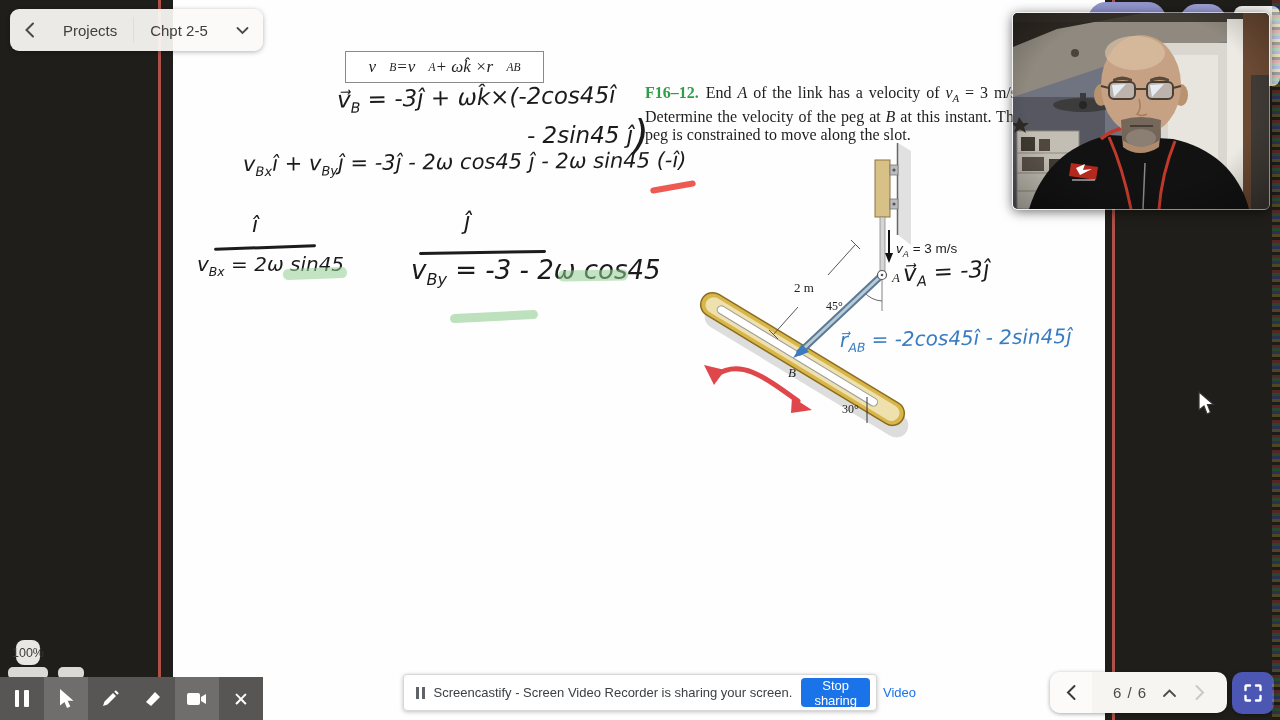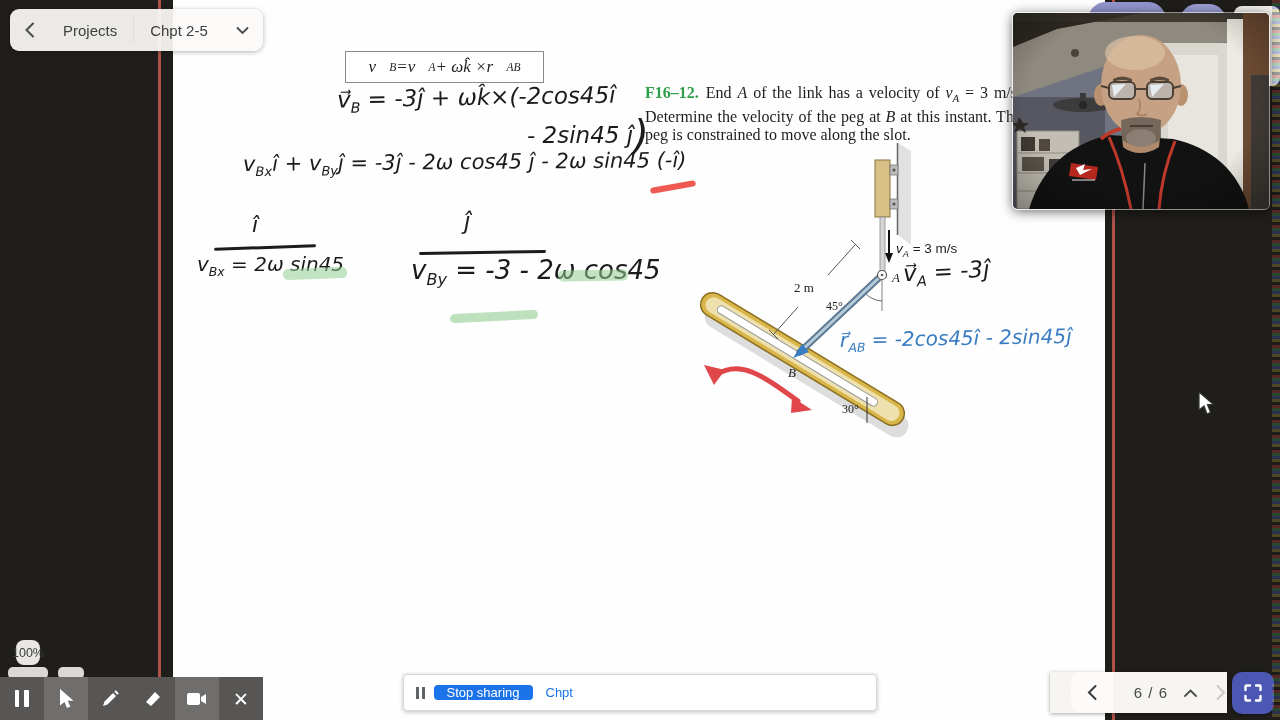--- a/index.html
+++ b/index.html
@@ -56,26 +56,26 @@
   .part-pill{position:absolute;background:#dbd9d5;border-radius:5px;height:12px;top:667px;}
 
   
   .share-bar{position:absolute;left:403px;top:674px;width:474px;height:37px;background:#fff;
     border:1px solid #d7d7d7;border-radius:4px;box-shadow:0 1px 4px rgba(0,0,0,.25);
     display:flex;align-items:center;padding:0 12px;box-sizing:border-box;gap:9px;}
   .share-pause{display:flex;gap:2.5px;}
   .share-pause i{display:block;width:3px;height:12px;background:#5f6368;}
   .share-msg{font-size:13px;color:#3c4043;flex:1;white-space:nowrap;}
   .stop-btn{background:#1a73e8;color:#fff;font-size:13px;border:none;border-radius:4px;
-    height:15px;padding:0 13px;cursor:pointer;font-family:"Liberation Sans",sans-serif;}
+    height:29px;padding:0 13px;cursor:pointer;font-family:"Liberation Sans",sans-serif;}
   .hide-btn{color:#1a73e8;font-size:13px;cursor:pointer;margin-left:4px;}
 
   
   .pager{position:absolute;left:1050px;top:672px;width:177px;height:41px;background:#f7f5f2;
-    border-radius:0;display:flex;align-items:center;box-shadow:0 1px 4px rgba(0,0,0,.35);justify-content:flex-end;}
+    border-radius:10px;display:flex;align-items:center;box-shadow:0 1px 4px rgba(0,0,0,.35);}
   .pager .back{width:42px;height:41px;background:#fcfbfa;border-radius:10px 0 0 10px;
     display:flex;align-items:center;justify-content:center;cursor:pointer;}
   .pager .pagenum{font-size:15px;color:#4a4a4a;letter-spacing:1px;margin-left:21px;}
   .pager .up{margin-left:15px;cursor:pointer;display:flex;align-items:center;}
   .pager .next{margin-left:17px;cursor:default;display:flex;align-items:center;}
   .fs-btn{position:absolute;left:1232px;top:672px;width:42px;height:42px;background:#4c57b4;
     border-radius:10px;display:flex;align-items:center;justify-content:center;cursor:pointer;
     box-shadow:0 1px 4px rgba(0,0,0,.4);}
 
   .noise{position:absolute;left:1272px;top:0;width:8px;height:720px;opacity:.45;
@@ -322,22 +322,23 @@
   <div class="tool-btn">
     <span class="close-x">✕</span>
   </div>
 </div>
 
 <div class="share-bar">
   <span class="share-pause">
       <i></i>
       <i></i>
     </span>
+  <span class="share-msg">Screencastify - Screen Video Recorder is sharing your screen.</span>
   <button class="stop-btn">Stop sharing</button>
-  <span class="hide-btn">Chpt</span>
+  <span class="hide-btn">Video</span>
 </div>
 
 <div class="pager">
   <div class="back">
     <svg width="12" height="17" viewBox="0 0 12 17">
       <polyline points="9.5,2 3,8.5 9.5,15" fill="none" stroke="#3a3a3a" stroke-width="2" stroke-linecap="round"></polyline>
     </svg>
   </div>
   <span class="pagenum">6 / 6</span>
   <span class="up">

